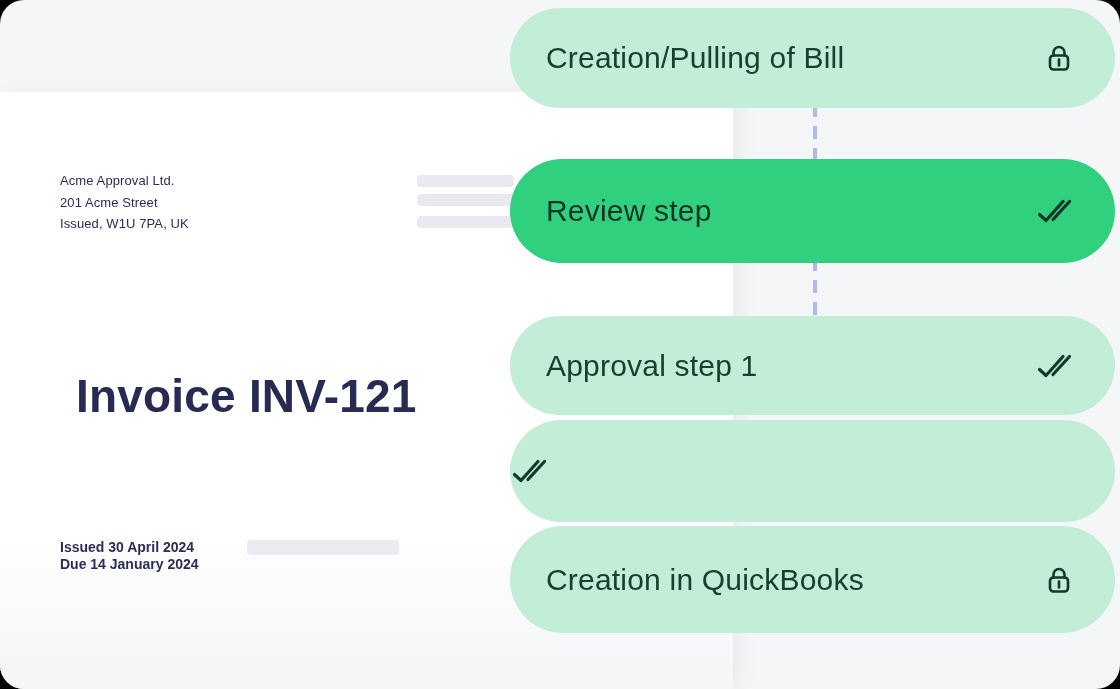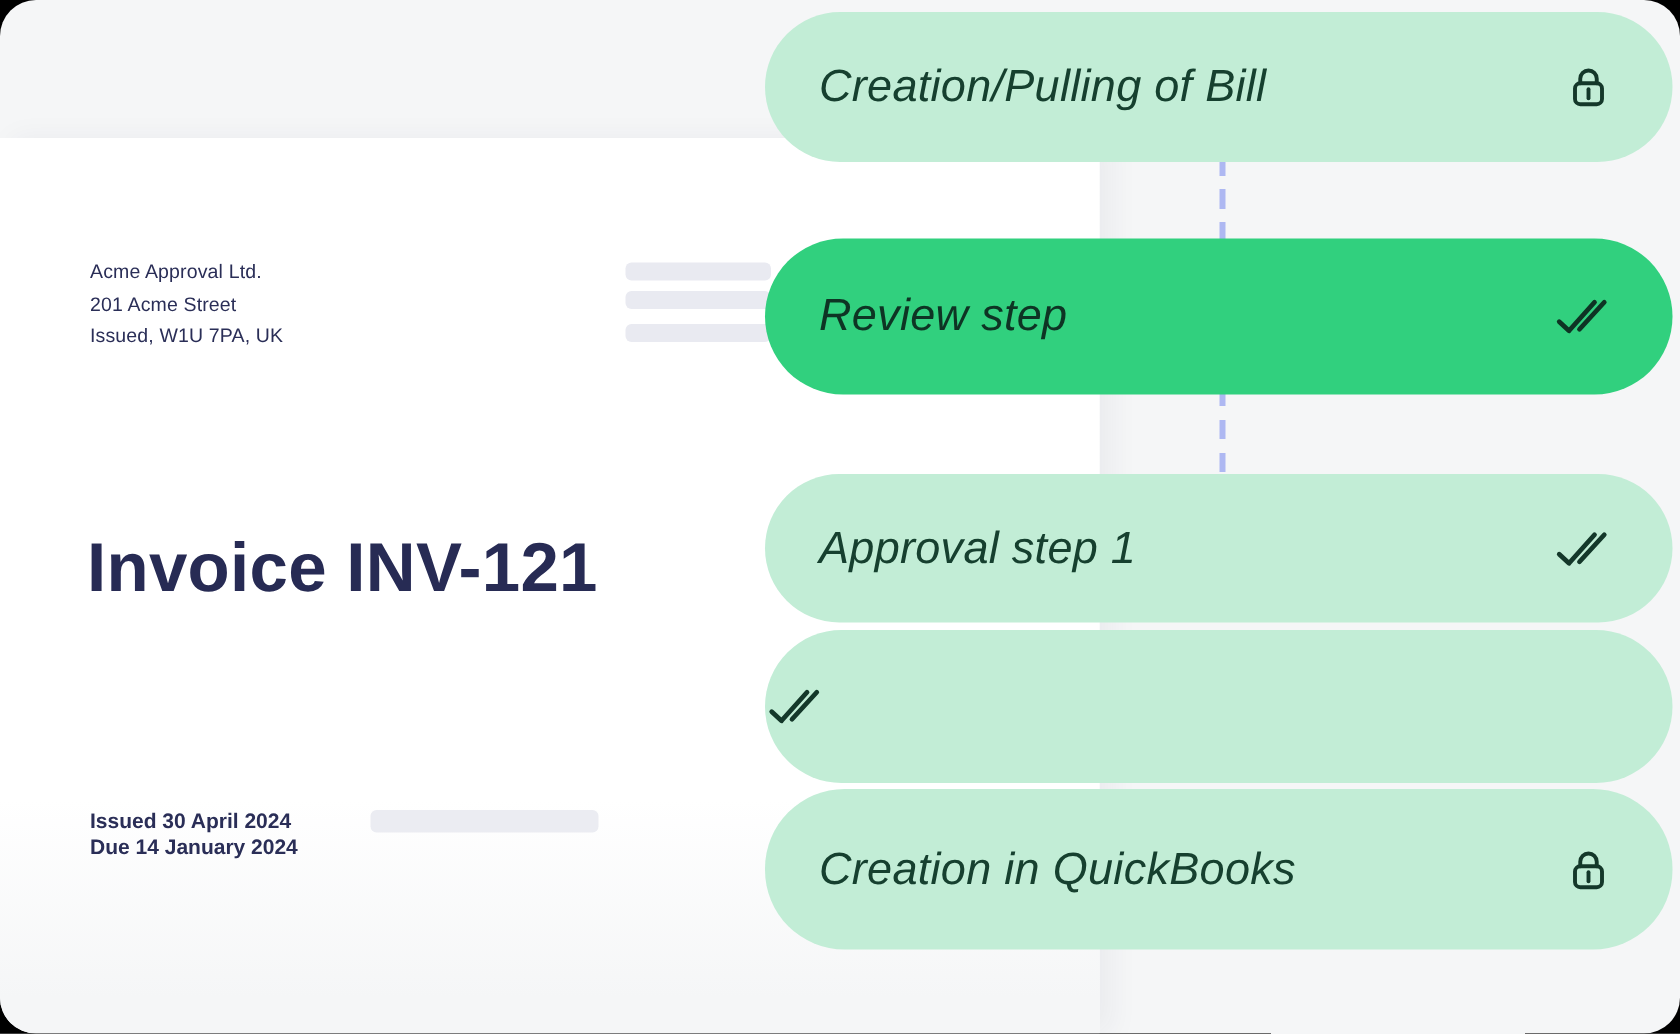--- a/index.html
+++ b/index.html
@@ -42,21 +42,21 @@
     background: #e9eaf1;
     border-radius: 4px;
   }
   .bar-a1 { left: 417px; top:  83px; width: 97px;  height: 12px; }
   .bar-a2 { left: 417px; top: 102px; width: 97px;  height: 12px; }
   .bar-a3 { left: 417px; top: 124px; width: 97px;  height: 12px; }
   .doc-title {
     position: absolute;
     left: 58px;
     top: 259px; 
-    margin: 0;
+    margin: 18px;
     font-size: 46px;
     font-weight: 600;
     letter-spacing: 0.2px;
     color: #272b54;
     white-space: nowrap;
   }
   .dates-block {
     position: absolute;
     left: 60px;
     top: 447px; 
@@ -99,21 +99,20 @@
   .step-4 { top: 420px; height: 102px; }
   .step-5 { top: 526px; height: 107px; }
   .step-label {
     padding-left: 36px;
     font-size: 30px;
     font-weight: 400;
     color: #16402f;
     letter-spacing: 0.2px;
     flex: 1 1 auto;
     white-space: nowrap;
-    font-style: italic;
   }
   .step-2 .step-label { color: #0e3424; }
   .step-icon {
     flex: 0 0 auto;
     margin-right: 40px;
     display: flex;
     align-items: center;
     justify-content: center;
   }
   .step-icon svg { display: block; }

